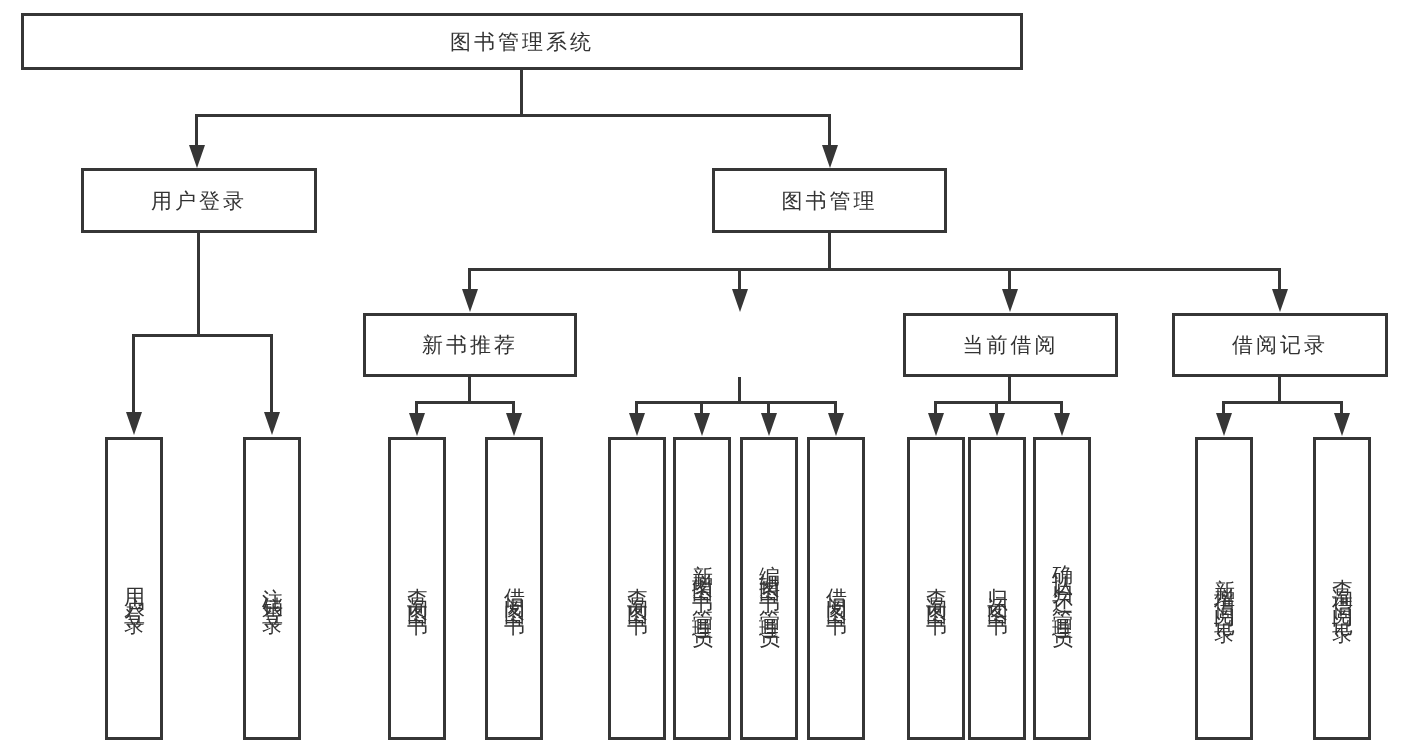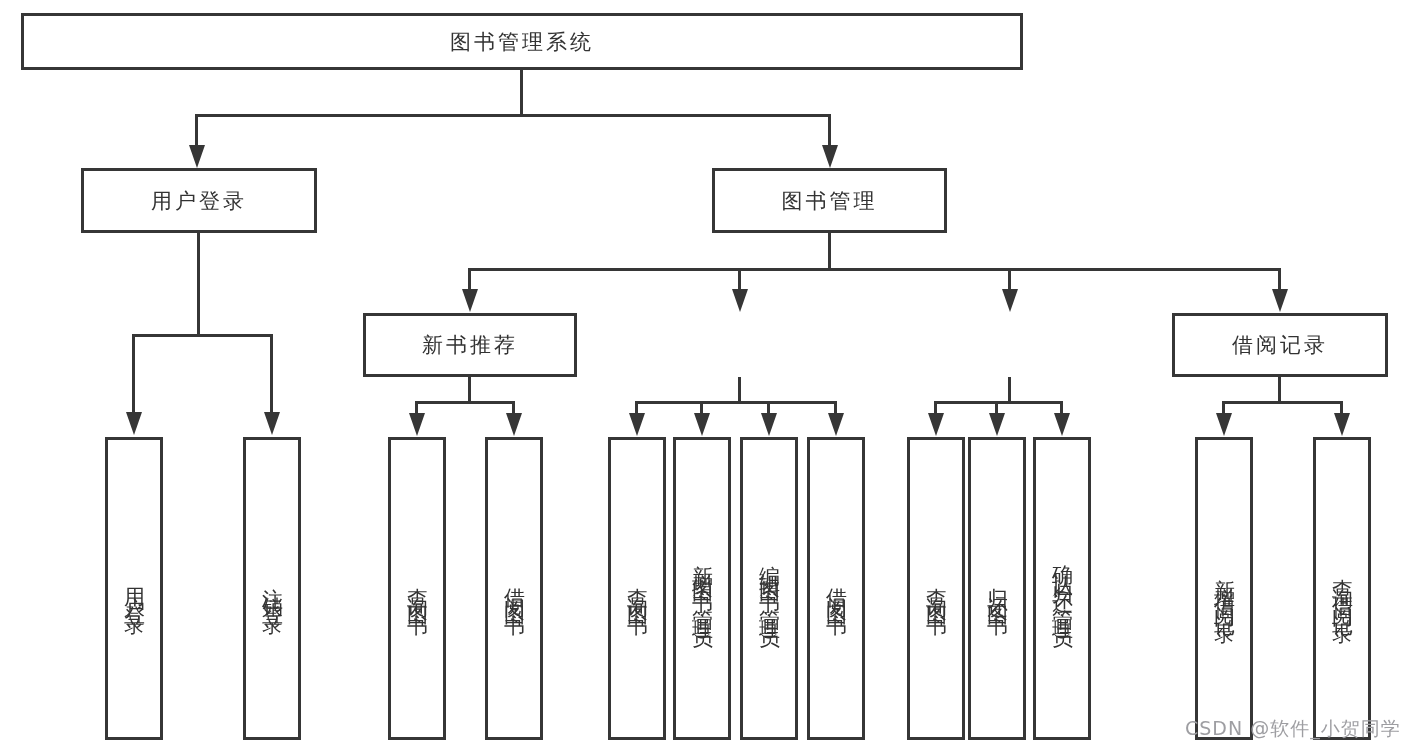--- a/index.html
+++ b/index.html
@@ -44,20 +44,23 @@
 
   <div class="node" style="left:363px;top:313px;width:214px;height:64px;">
     <span class="lbl">新书推荐</span>
   </div>
 
   <div class="node" style="left:712px;top:168px;width:235px;height:65px;">
     <span class="lbl">图书管理</span>
   </div>
 
 
+  <div class="node" style="left:903px;top:313px;width:215px;height:64px;">
+    <span class="lbl">当前借阅</span>
+  </div>
 
   <div class="node" style="left:1172px;top:313px;width:216px;height:64px;">
     <span class="lbl">借阅记录</span>
   </div>
 
   <div class="node leaf" style="left:105px;top:437px;width:58px;height:303px;">
     <span class="lbl">用户登录</span>
   </div>
   <div class="node leaf" style="left:243px;top:437px;width:58px;height:303px;">
     <span class="lbl">注销登录</span>
@@ -152,15 +155,14 @@
   <div class="vl" style="left:1060px;top:401px;height:13px;"></div>
   <div class="ar" style="left:1054px;top:413px;"></div>
 
   <div class="vl" style="left:1278px;top:377px;height:27px;"></div>
   <div class="hl" style="left:1222px;top:401px;width:121px;"></div>
   <div class="vl" style="left:1222px;top:401px;height:13px;"></div>
   <div class="ar" style="left:1216px;top:413px;"></div>
   <div class="vl" style="left:1340px;top:401px;height:13px;"></div>
   <div class="ar" style="left:1334px;top:413px;"></div>
 
-  <div class="watermark">CSDN @软件_小贺同学</div>
 
 </div>
 
 </body></html>

